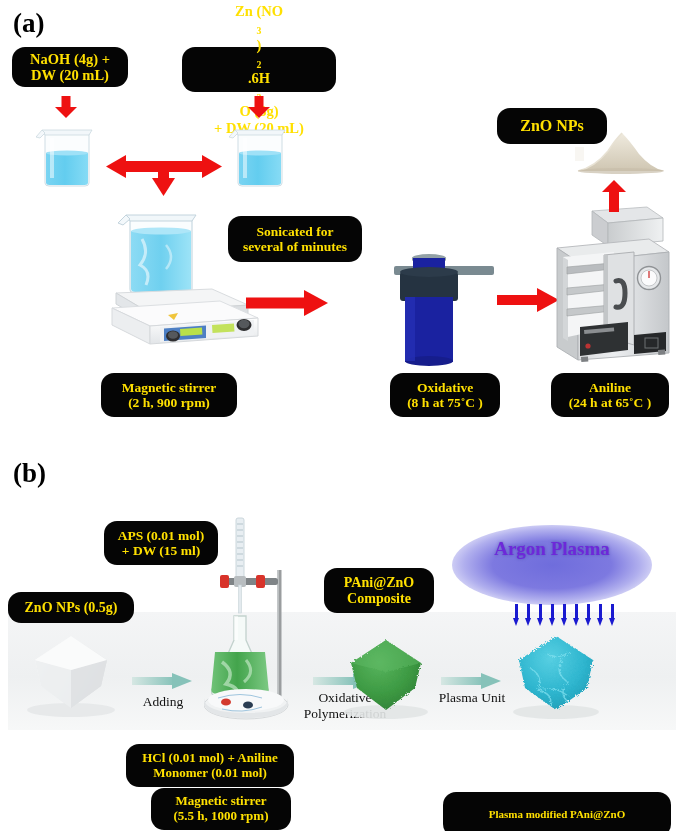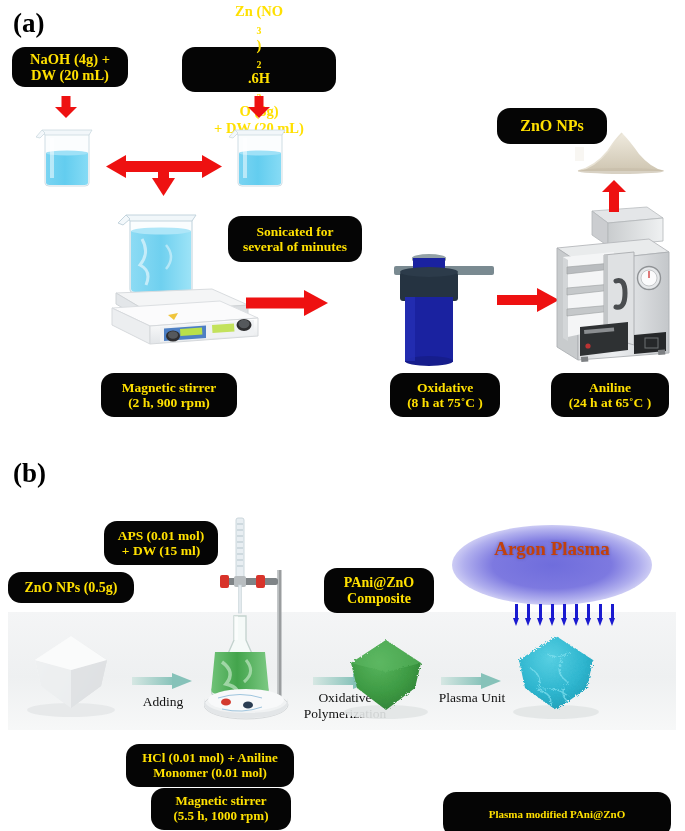--- a/index.html
+++ b/index.html
@@ -45,21 +45,21 @@
   .flowlabel{
     position:absolute;text-align:center;color:#111;
     font-family:"Liberation Serif", serif;font-size:13.5px;line-height:1.15;
   }
   .tealarrow{position:absolute;}
   .plasma-glow{
     position:absolute;border-radius:50%;
     background:radial-gradient(ellipse at 50% 50%, #6f6ddc 0%, #7d79e0 42%, rgba(150,148,232,.75) 62%, rgba(190,189,242,.30) 80%, rgba(255,255,255,0) 100%);
   }
   .plasma-text{
-    position:absolute;width:100%;text-align:center;color:#c2410c;font-weight:bold;
+    position:absolute;width:100%;text-align:center;color:#6d28d9;font-weight:bold;
     font-family:"Liberation Serif", serif;font-size:19px;line-height:1.12;
     text-shadow:0 0 3px rgba(60,60,150,.55);
   }
   .bluearrows{position:absolute;display:flex;gap:5px;}
   .bluearrow{width:7px;position:relative;}
   .bluearrow i{position:absolute;display:block;background:#1a1ad0;left:2px;top:0;width:3px;height:16px;}
   .bluearrow b{position:absolute;left:0;top:14px;width:0;height:0;
     border-left:3.5px solid transparent;border-right:3.5px solid transparent;border-top:8px solid #1a1ad0;}
 </style>
 </head>
@@ -303,21 +303,21 @@
 
 <div id="panel-b-bg"></div>
 
 <div class="tag" style="left:104px;top:521px;width:114px;height:44px;font-size:13.5px;">
   <div>
     <span>APS (0.01 mol)</span>
     <span>+ DW (15 ml)</span>
   </div>
 </div>
 
-<div class="tag" style="left:8px;top:572px;width:126px;height:31px;font-size:14px;">
+<div class="tag" style="left:8px;top:592px;width:126px;height:31px;font-size:14px;">
   <div>
       <span>ZnO NPs (0.5g)</span>
     </div>
 </div>
 
 <div class="npshape" style="left:22px;top:630px;width:98px;height:92px;">
   <svg width="98" height="92" viewBox="0 0 98 92">
     <defs>
       <linearGradient id="wf1" x1="0" y1="0" x2="1" y2="1">
         <stop offset="0" stop-color="#ffffff"></stop>

